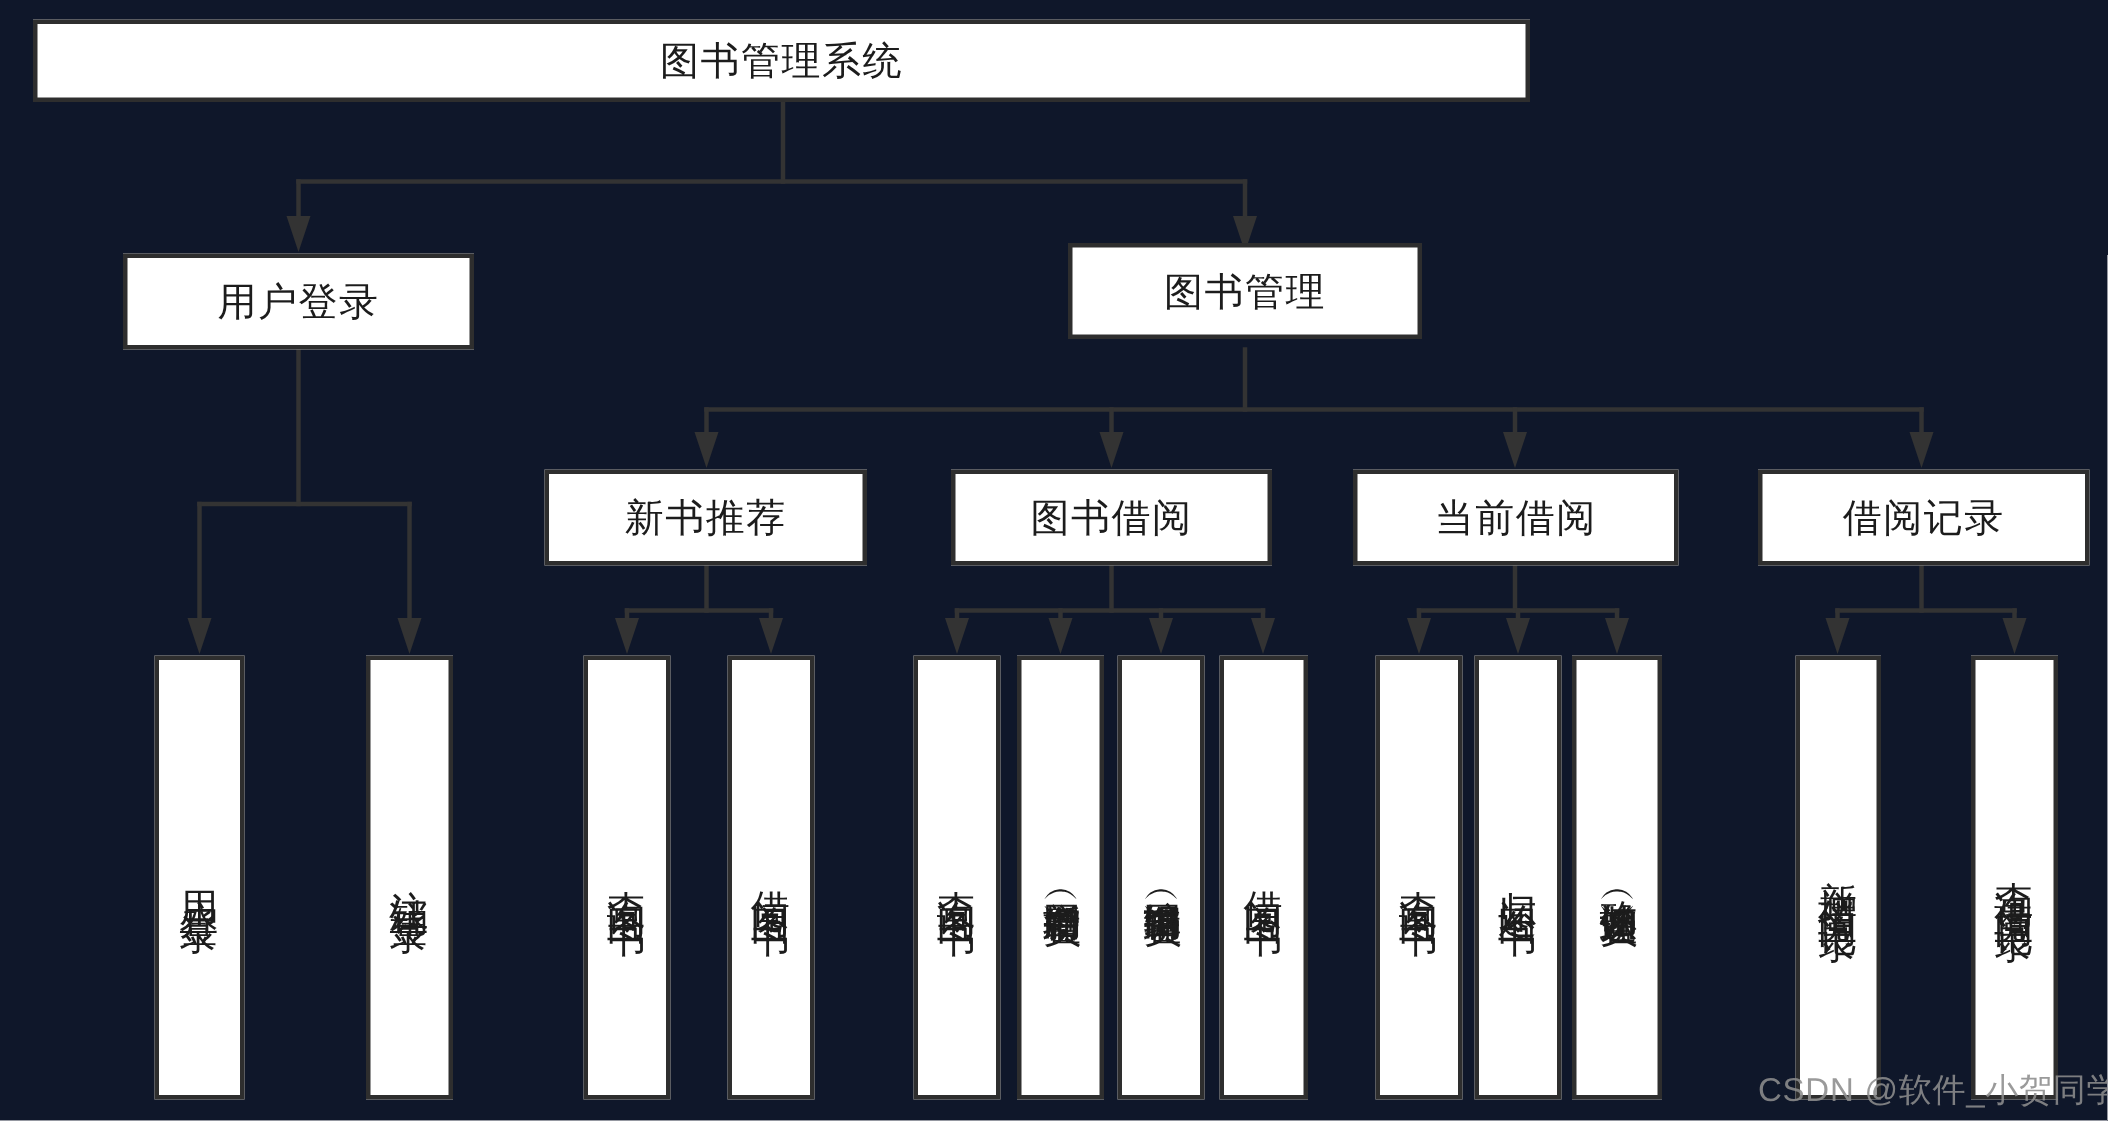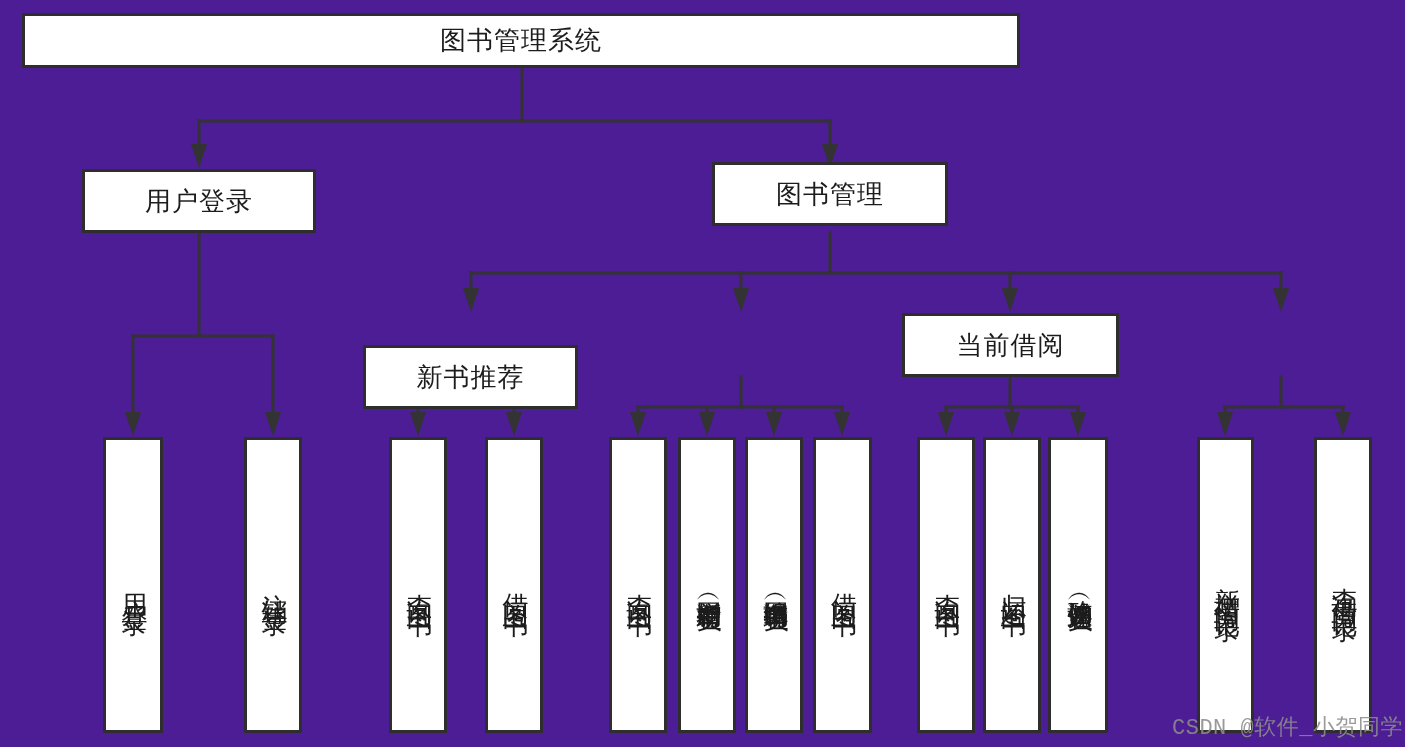--- a/index.html
+++ b/index.html
@@ -4,22 +4,22 @@
 <style>
   html, body {
     margin: 0;
     padding: 0;
     background: #ffffff;
   }
   .stage {
     position: relative;
     width: 1405px;
     height: 747px;
-    background: #4c1d95;
-    font-family: Liberation Mono, monospace;
+    background: #0f172a;
+    font-family: Liberation Sans, sans-serif;
     overflow: hidden;
   }
   .connectors {
     position: absolute;
     left: 0;
     top: 0;
     z-index: 1;
   }
   .node {
     position: absolute;
@@ -146,22 +146,24 @@
         <polygon points="1335,412 1351,412 1343,436" stroke="none"></polygon>
       </g>
     </g>
   </svg>
 
   <div class="node hlabel" style="left:22px; top:13px; width:998px; height:55px;">图书管理系统</div>
 
   <div class="node hlabel" style="left:82px; top:169px; width:234px; height:64px;">用户登录</div>
   <div class="node hlabel" style="left:712px; top:162px; width:236px; height:64px;">图书管理</div>
 
-  <div class="node hlabel" style="left:363px; top:313px; width:215px; height:64px;margin-top:32px;">新书推荐</div>
+  <div class="node hlabel" style="left:363px; top:313px; width:215px; height:64px;">新书推荐</div>
+  <div class="node hlabel" style="left:634px; top:313px; width:214px; height:64px;">图书借阅</div>
   <div class="node hlabel" style="left:902px; top:313px; width:217px; height:64px;text-align:center;">当前借阅</div>
+  <div class="node hlabel" style="left:1172px; top:313px; width:221px; height:64px;">借阅记录</div>
 
   <div class="node leaf" style="left:103px; width:60px;">
     <span class="vtext">用户登录</span>
   </div>
   <div class="node leaf" style="left:244px; width:58px;">
     <span class="vtext">注销登录</span>
   </div>
 
   <div class="node leaf" style="left:389px; width:58px;">
     <span class="vtext">查询图书</span>

